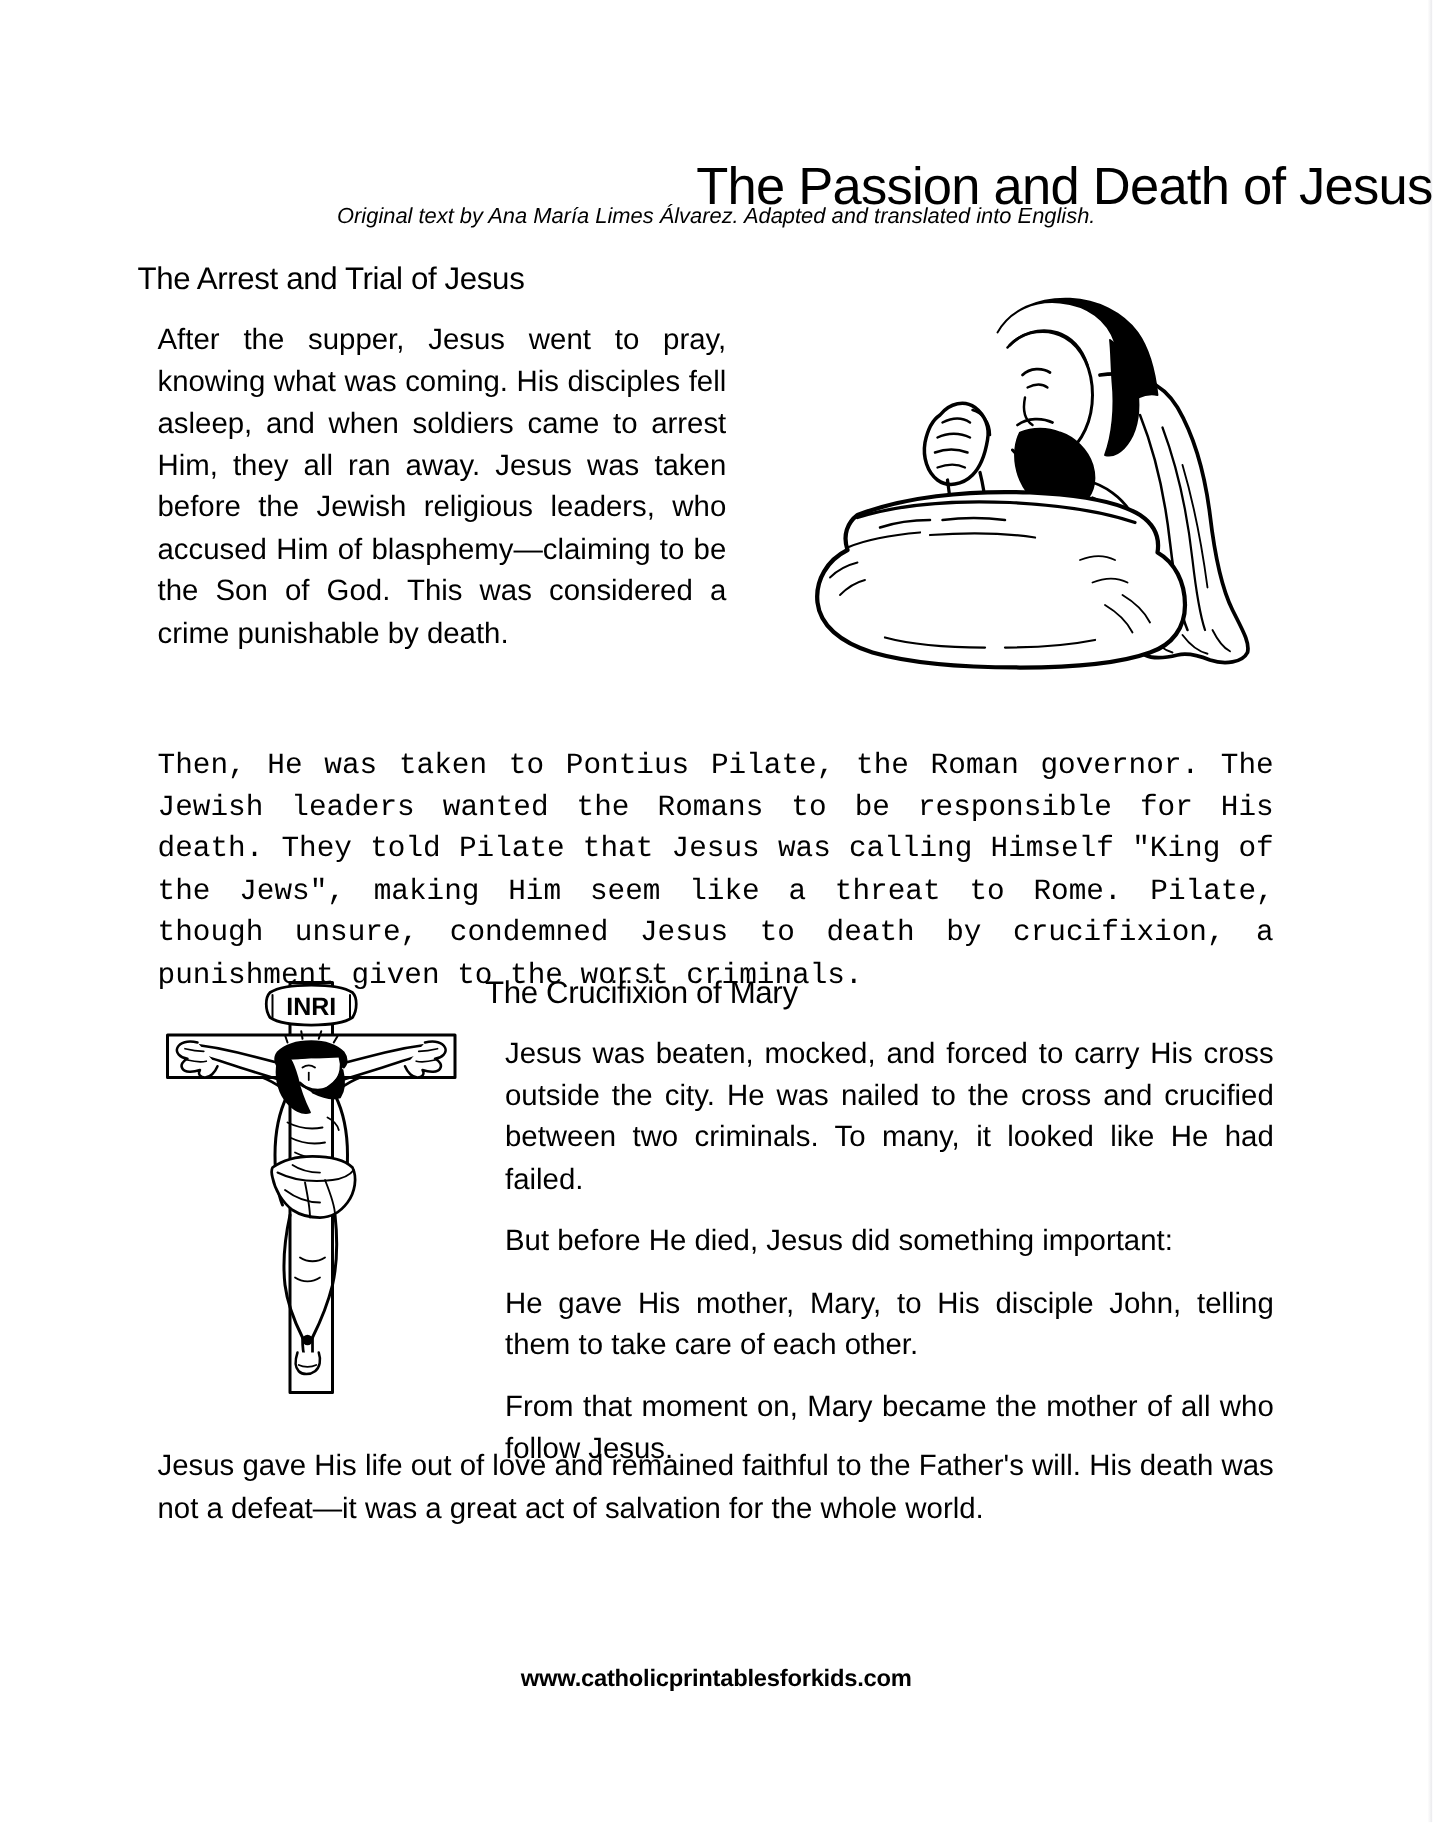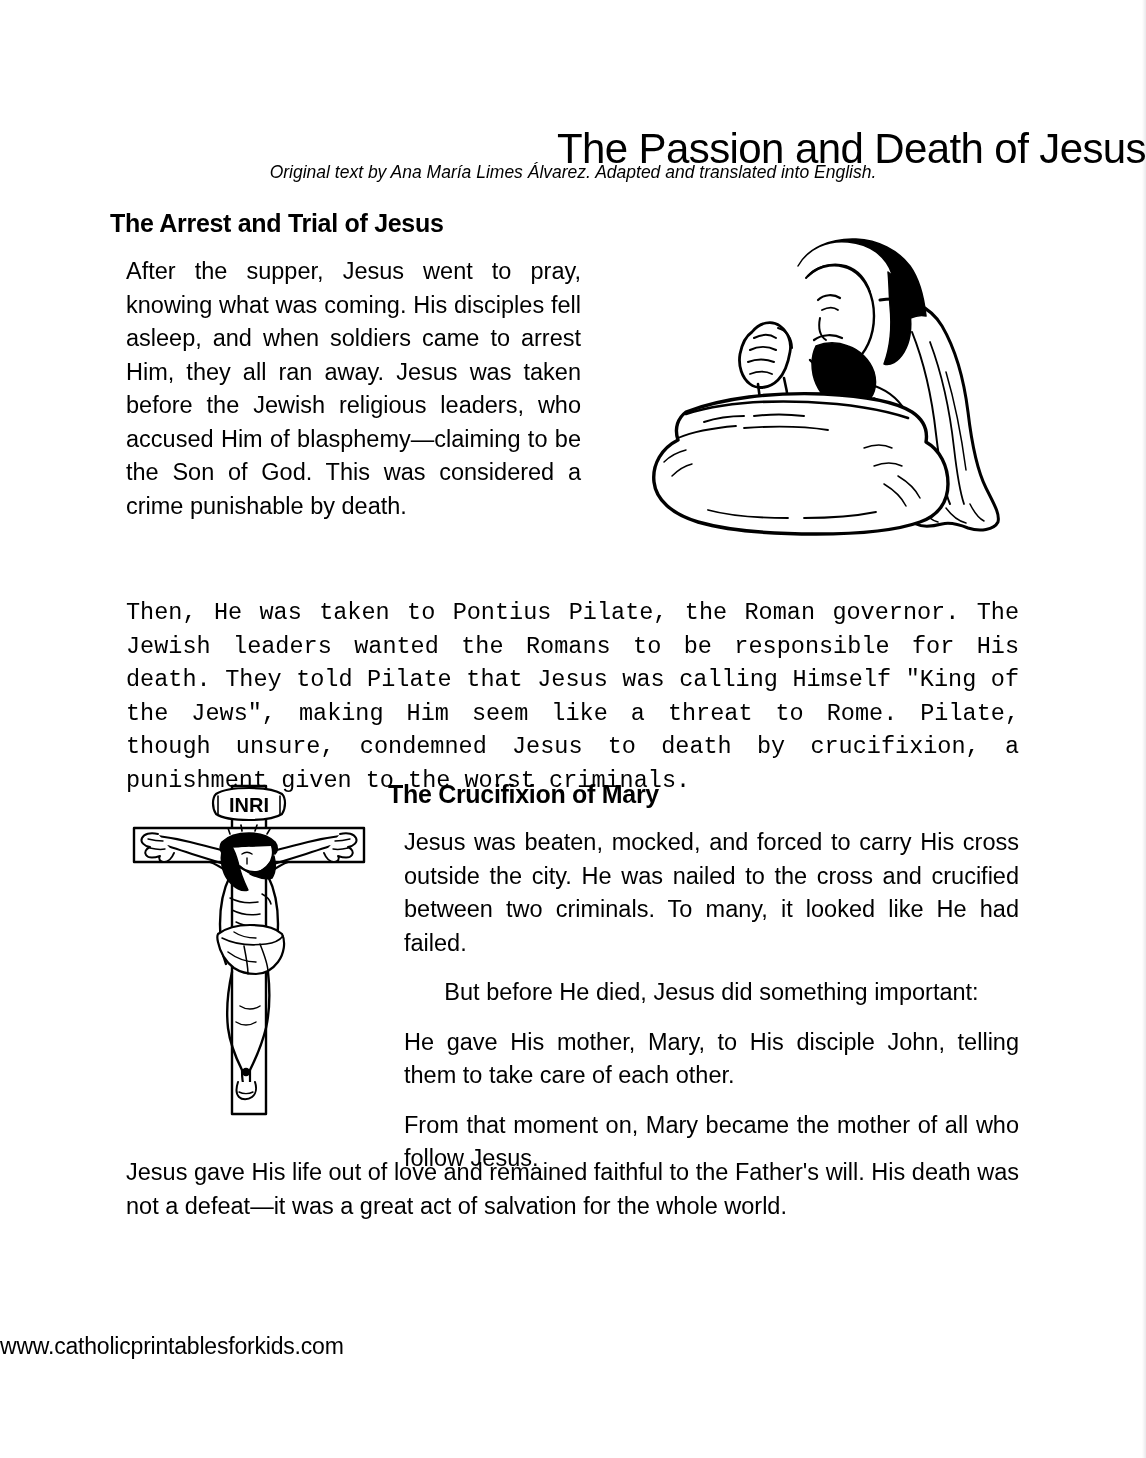--- a/index.html
+++ b/index.html
@@ -46,34 +46,34 @@
     text-align: center;
     font-size: 17.5px;
     font-weight: normal;
     line-height: 1.3;
     font-style: italic;
   }
 
   
   .section-heading {
     font-size: 25px;
-    font-weight: bold;
+    font-weight: normal;
     letter-spacing: -0.3px;
     line-height: 1.25;
     margin: 0 0 2px 0;
   }
   .body-text {
     font-size: 23.5px;
     line-height: 33.5px;
     text-align: justify;
     text-justify: inter-word;
     margin: 16px;
   }
   .body-text.left-align {
-    text-align: center;
+    text-align: left;
   }
 
   
   .arrest-block {
     position: absolute;
     top: 208px;
     left: 110px;
     width: 487px;
   }
   .praying-figure {
@@ -125,23 +125,23 @@
     left: 110px;
     width: 925px;
   }
 
   
   .footer-url {
     position: absolute;
     top: 1333px;
     left: 0;
     width: 1146px;
-    text-align: left;
-    font-size: 23px;
-    font-weight: normal;
+    text-align: center;
+    font-size: 19px;
+    font-weight: bold;
     letter-spacing: -0.2px;
   }
 </style>
 </head>
 <body>
 
 <div class="page">
 
   <div class="page-edge"></div>
 

